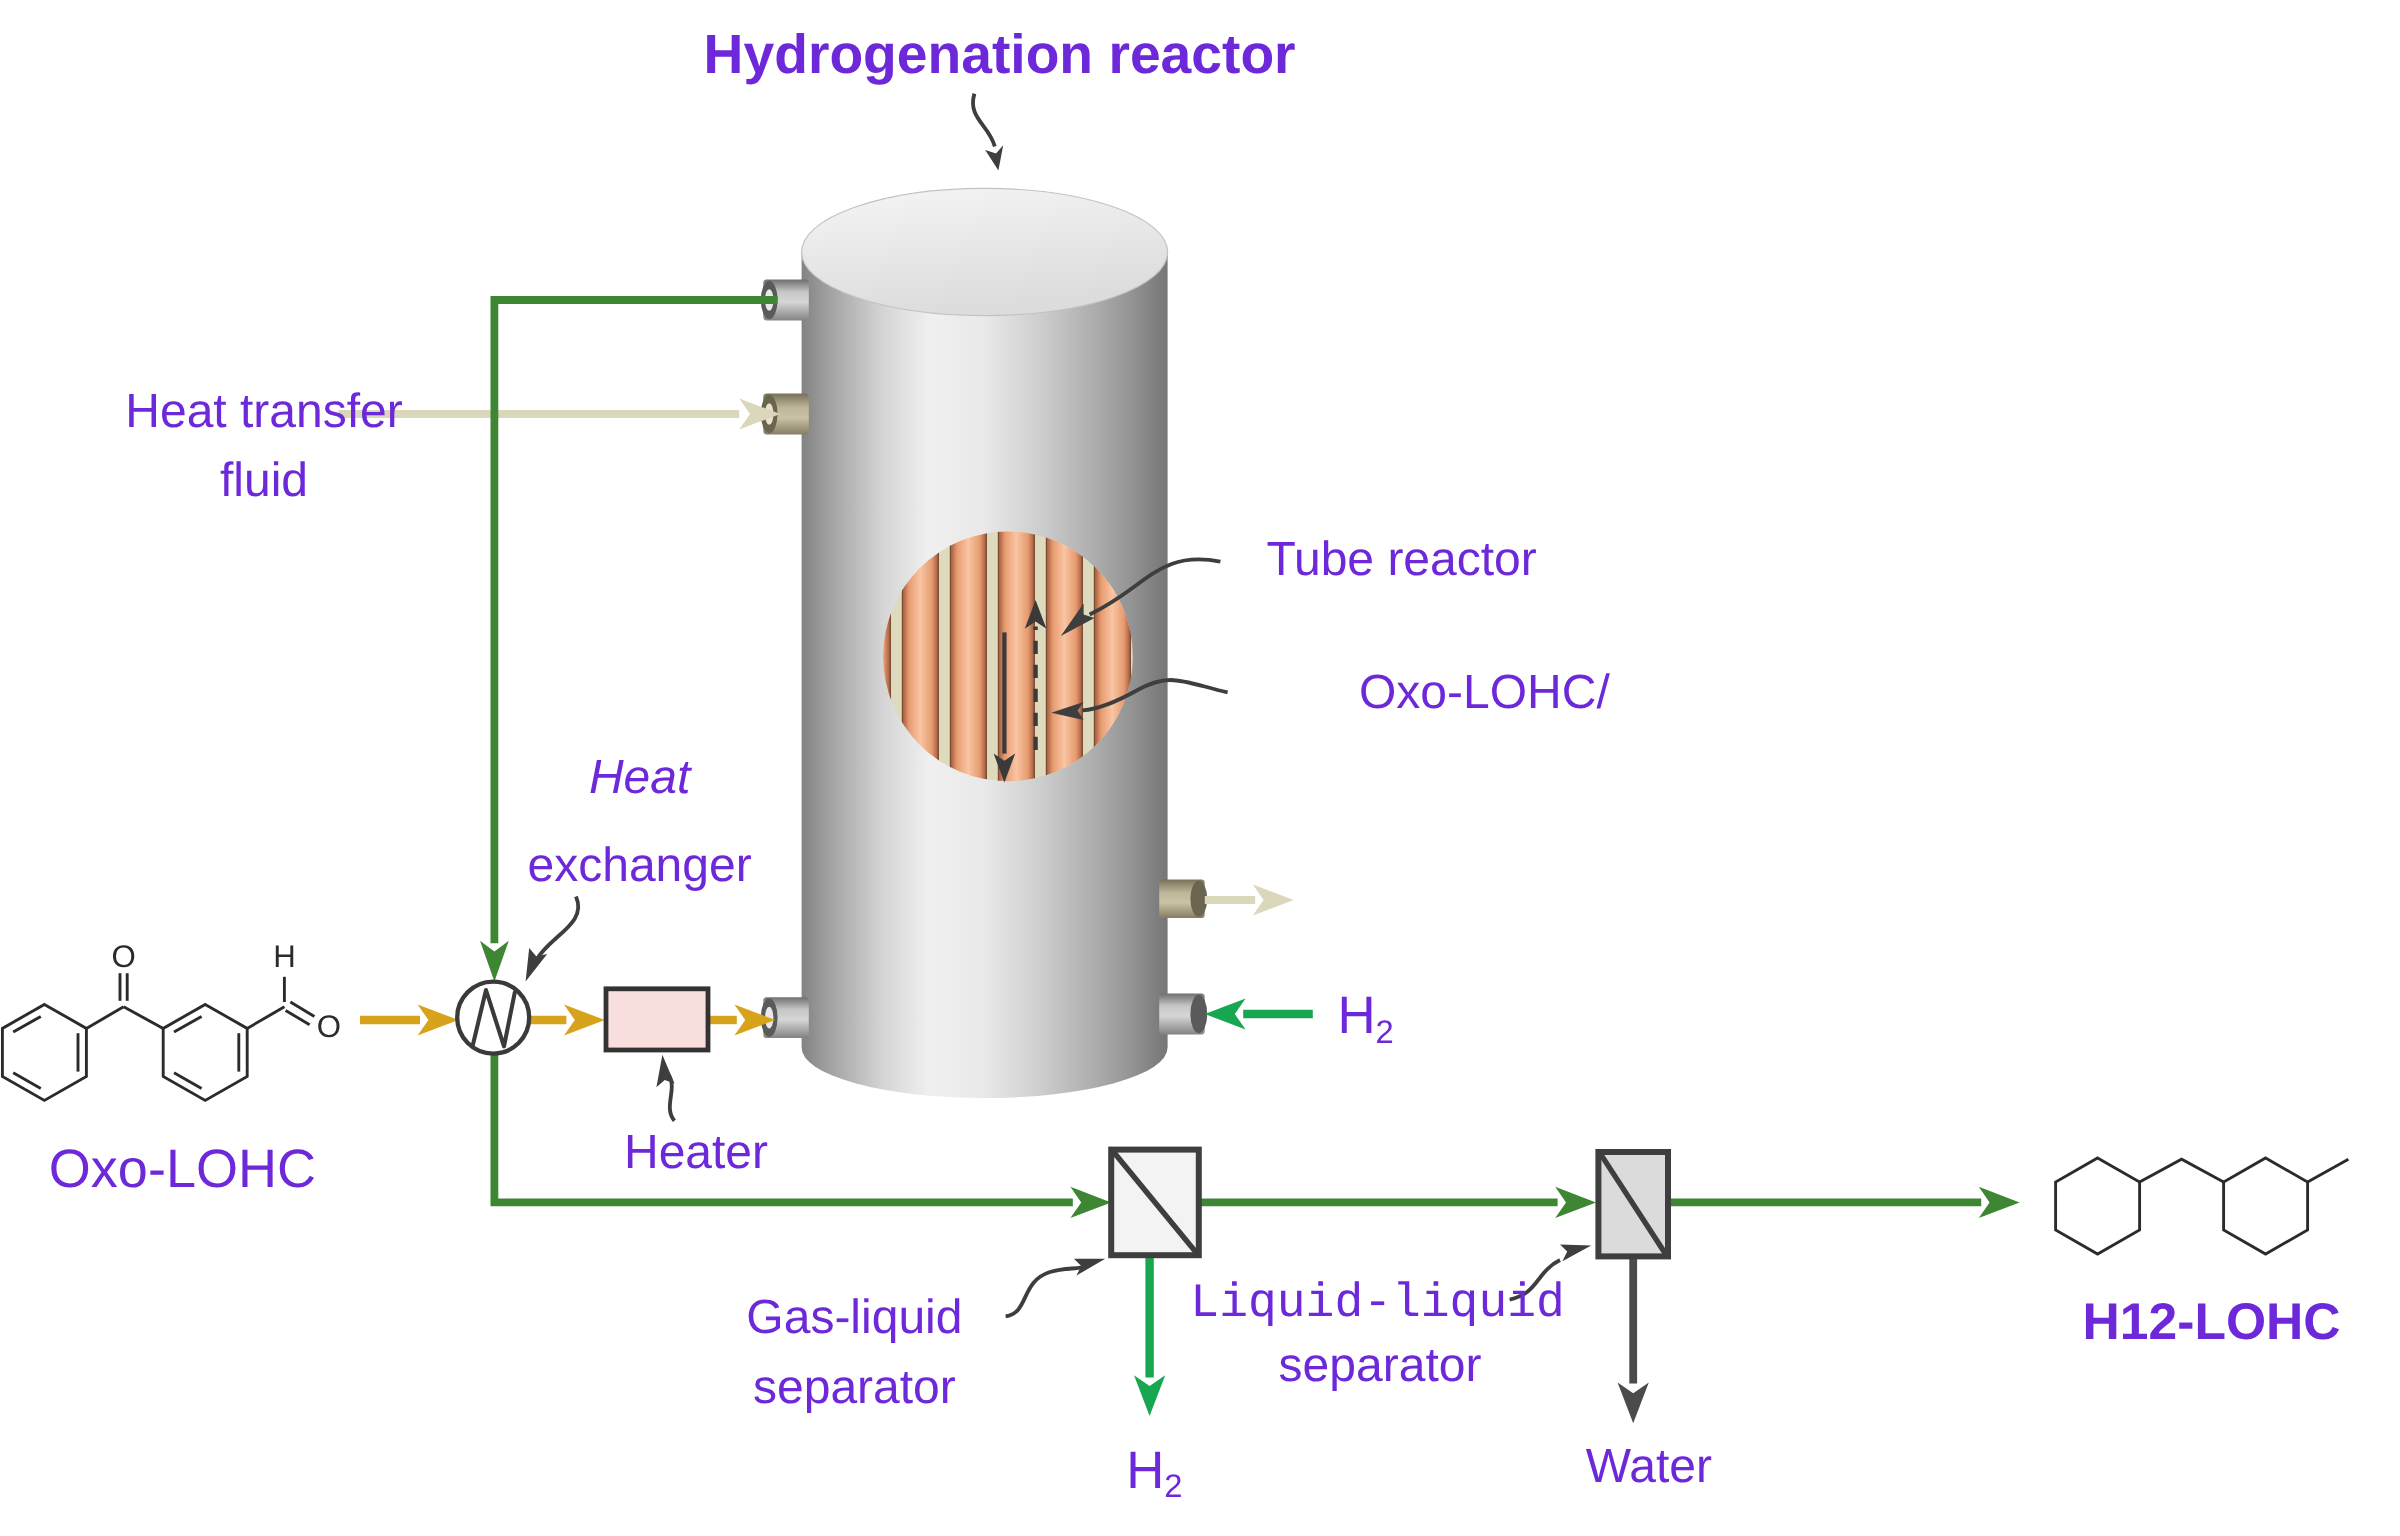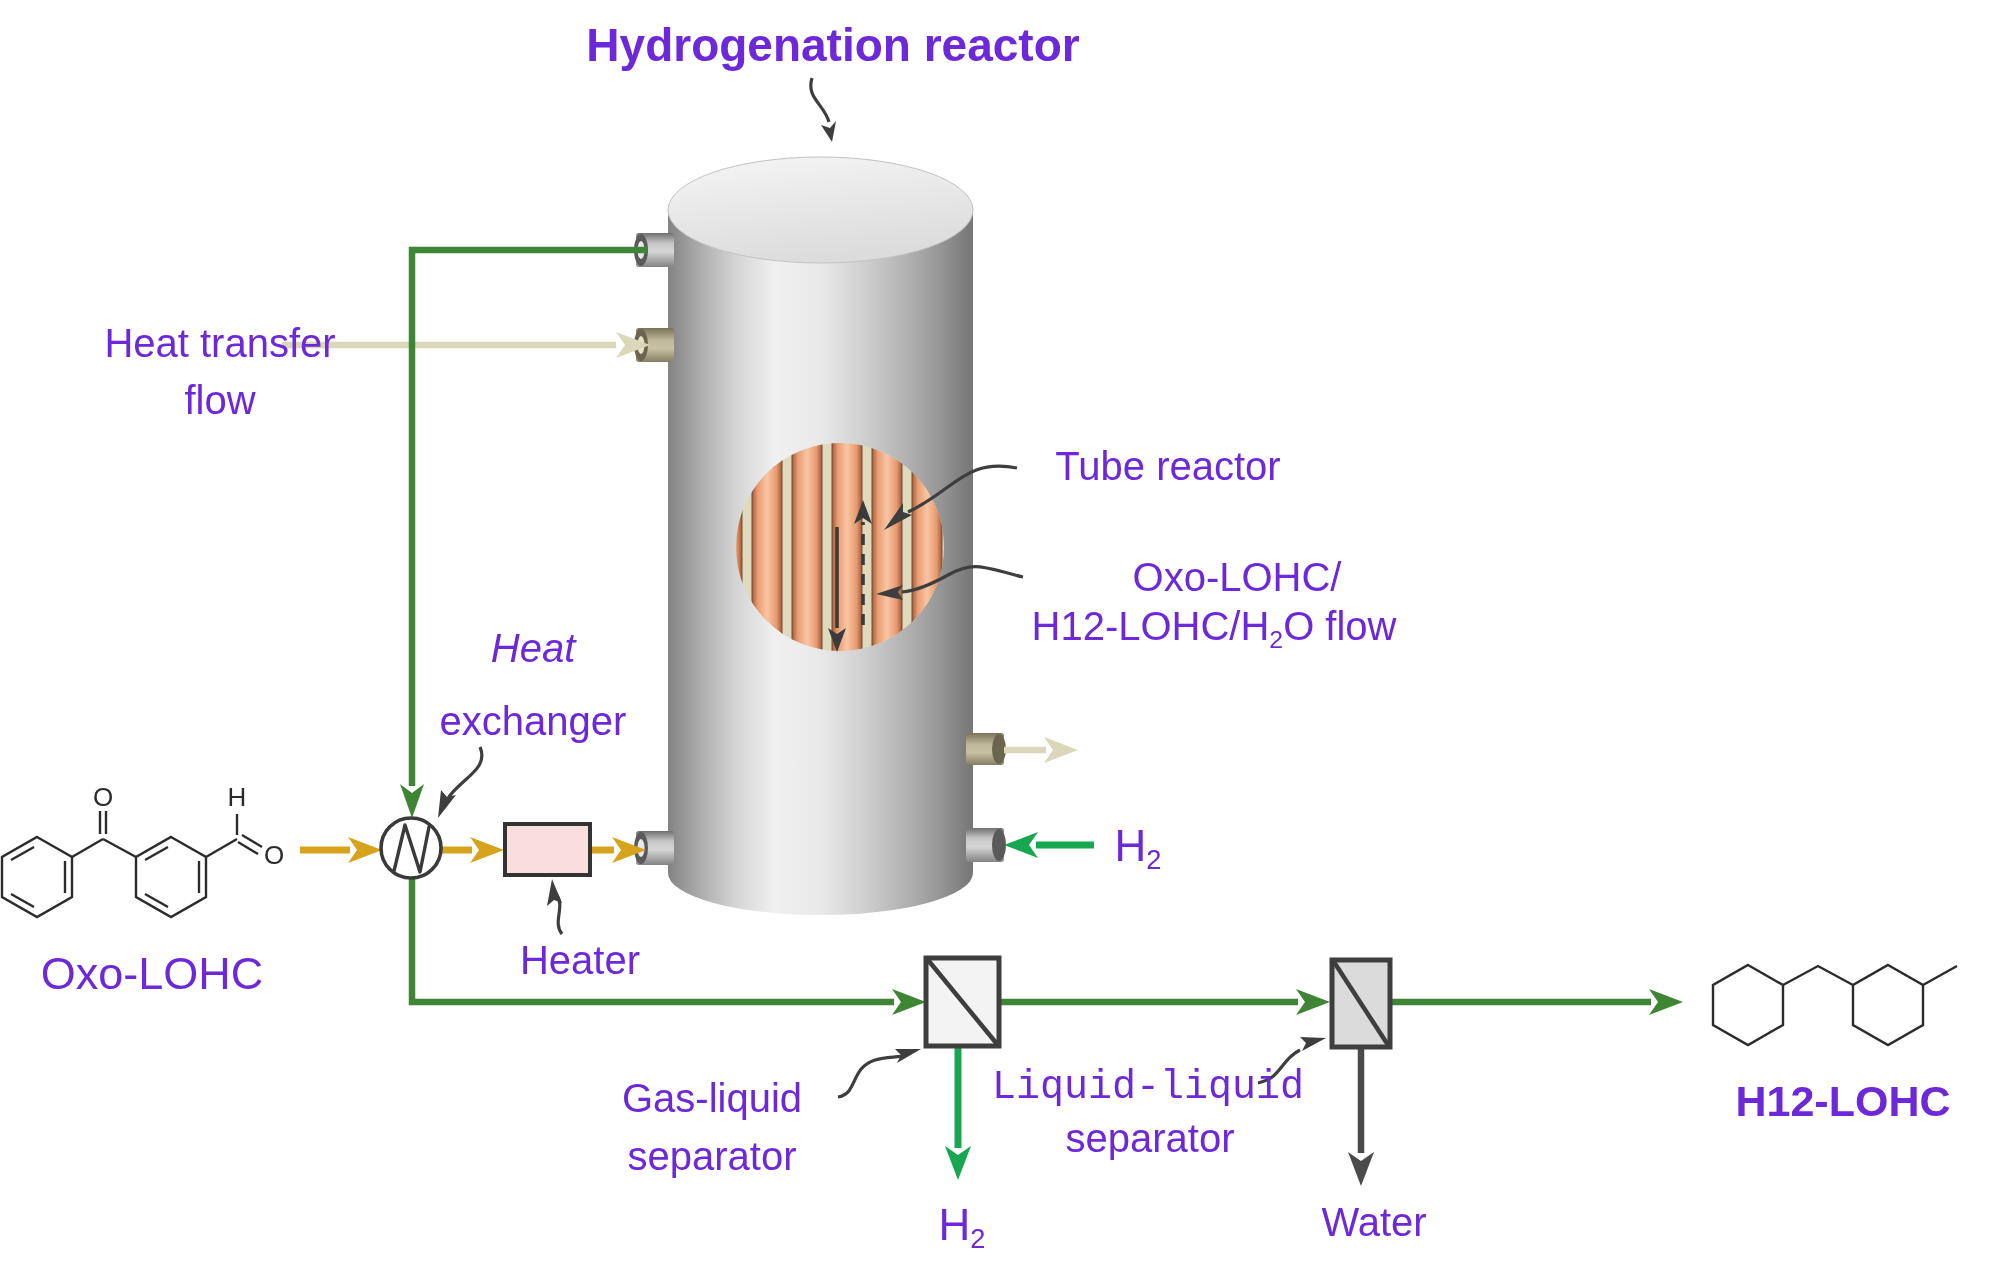--- a/index.html
+++ b/index.html
@@ -232,28 +232,25 @@
       <polygon points="1748,965 1783,985 1783,1025 1748,1045 1713,1025 1713,985"></polygon>
       <polyline points="1783,985 1818,966 1853,985"></polyline>
       <polygon points="1888,965 1923,985 1923,1025 1888,1045 1853,1025 1853,985"></polygon>
       <line x1="1923" y1="985" x2="1957" y2="966"></line>
     </g>
   </svg>
 
   <div class="lbl f46" style="left:833px;top:45px;">Hydrogenation reactor</div>
 
   <div class="lbl" style="left:220px;top:343px;">Heat transfer</div>
-  <div class="lbl" style="left:220px;top:400px;">flow</div>
+  <div class="lbl" style="left:220px;top:400px;">fluid</div>
 
   <div class="lbl" style="left:1168px;top:466px;">Tube reactor</div>
 
   <div class="lbl" style="left:1237px;top:577px;">Oxo-LOHC/</div>
-  <div class="lbl" style="left:1214px;top:629px;">
-    <span>H12-LOHC/H</span><span class="sub">2</span><span>O flow</span>
-  </div>
 
   <div class="lbl" style="left:533px;top:648px;font-style:italic;">Heat</div>
   <div class="lbl" style="left:533px;top:721px;">exchanger</div>
 
   <div class="lbl" style="left:580px;top:960px;">Heater</div>
 
   <div class="lbl f44" style="left:1138px;top:849px;">
     <span>H</span><span class="sub">2</span>
   </div>
 

